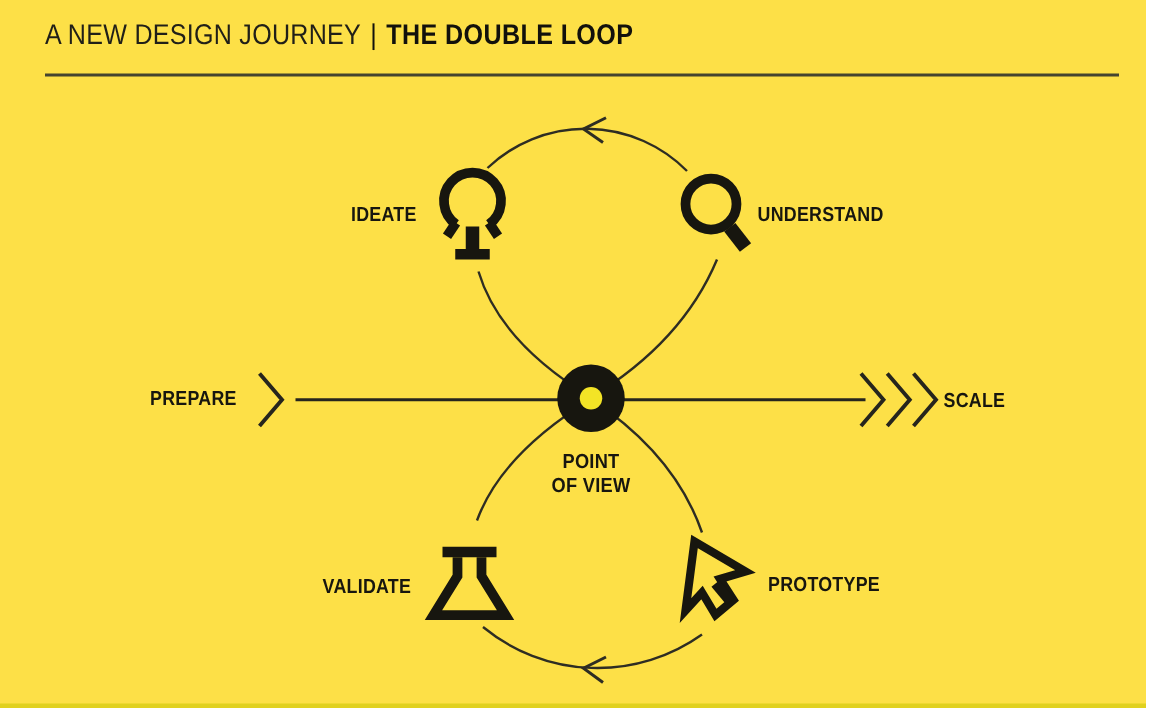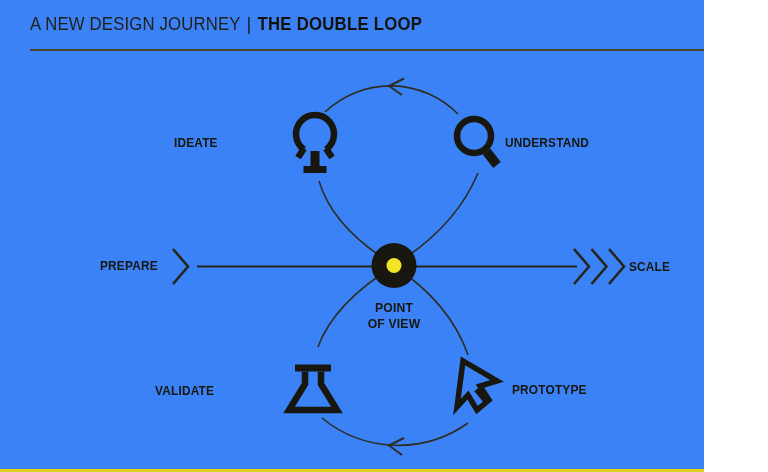--- a/index.html
+++ b/index.html
@@ -1,18 +1,18 @@
 <!DOCTYPE html>
 <html><head>
 <meta charset="utf-8">
 <style>
   html,body { margin:0; padding:0; }
   .canvas {
-    position:relative; width:704px; height:472px;
-    background:#3b82f6; overflow:hidden;
+    position:relative; width:764px; height:472px;
+    background:#fde047; overflow:hidden;
     font-family:"Liberation Sans", sans-serif;
     color:#17160F;
   }
   .bottom-edge {
     position:absolute; left:0; bottom:0; width:768px; height:3px;
     background:#E0D11F;
   }
   .header {
     position:absolute; left:30px; top:13px;
     font-size:19px; line-height:22px; white-space:nowrap;

